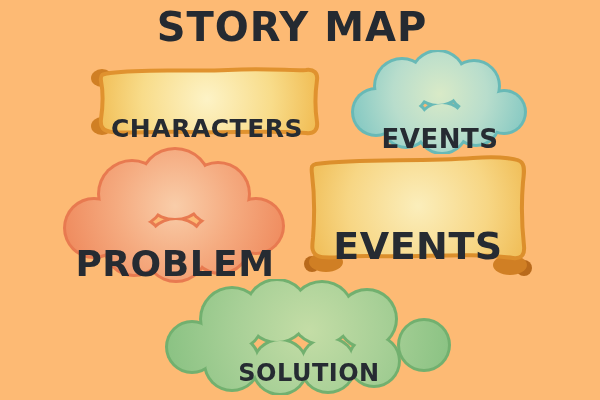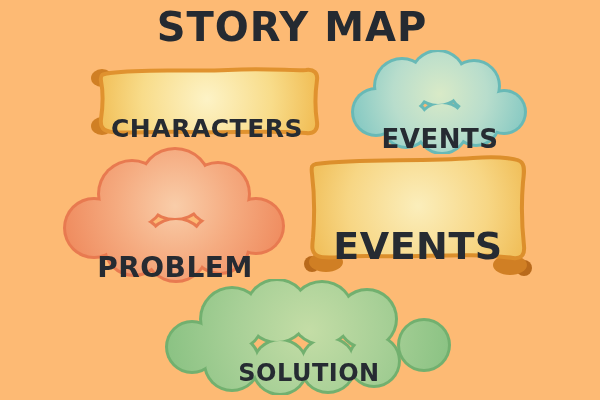--- a/index.html
+++ b/index.html
@@ -19,21 +19,21 @@
   .shape svg{position:absolute;inset:0;width:100%;height:100%;}
   .label{
     position:relative;z-index:2;font-weight:700;color:#262b32;
     letter-spacing:0.5px;white-space:nowrap;
   }
   #characters{left:88px;top:61px;width:238px;height:82px;}
   #characters .label{font-size:25px;}
   #setting{left:350px;top:50px;width:180px;height:104px;}
   #setting .label{font-size:26px;}
   #problem{left:62px;top:146px;width:226px;height:138px;}
-  #problem .label{font-size:28px;}
+  #problem .label{font-size:36px;}
   #events{left:298px;top:150px;width:240px;height:136px;padding-bottom:18px;box-sizing:border-box;}
   #events .label{font-size:38px;}
   #solution{left:162px;top:279px;width:294px;height:116px;padding-bottom:8px;box-sizing:border-box;}
   #solution .label{font-size:24px;}
 </style>
 </head>
 <body>
 
 <div id="canvas">
 

